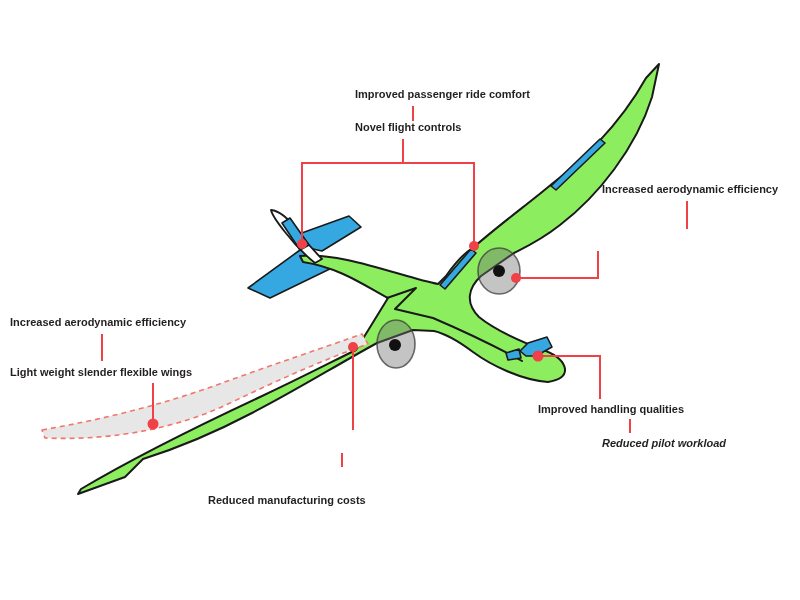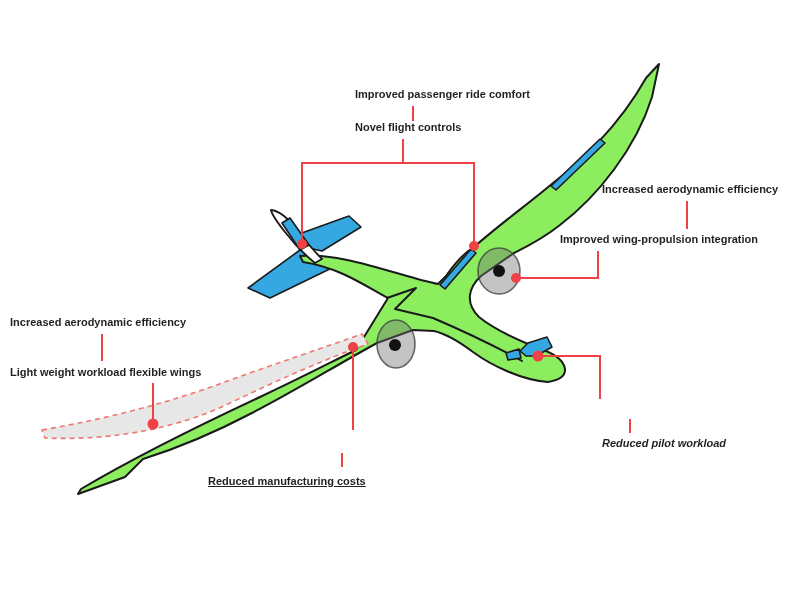--- a/index.html
+++ b/index.html
@@ -108,18 +108,18 @@
 
       <path class="red-line" d="M 541,356 L 600,356 L 600,399"></path>
       <circle class="red-dot" cx="538" cy="356" r="5.5"></circle>
       <line class="red-line" x1="630" y1="419" x2="630" y2="433"></line>
     </g>
   </svg>
 
   <div class="label" style="left:355px;top:88px;">Improved passenger ride comfort</div>
   <div class="label" style="left:355px;top:121px;">Novel flight controls</div>
   <div class="label" style="left:602px;top:183px;">Increased aerodynamic efficiency</div>
-  <div class="label" style="left:560px;top:233px;">Improved wing-propulsion integration</div>
   <div class="label" style="left:10px;top:316px;">Increased aerodynamic efficiency</div>
-  <div class="label" style="left:10px;top:366px;">Light weight workload flexible wings</div>
-  <div class="label" style="left:208px;top:475px;text-decoration:underline;">Reduced manufacturing costs</div>
+  <div class="label" style="left:10px;top:366px;">Light weight slender flexible wings</div>
+  <div class="label" style="left:208px;top:494px;">Reduced manufacturing costs</div>
+  <div class="label" style="left:538px;top:403px;">Improved handling qualities</div>
   <div class="label" style="left:602px;top:437px;font-style:italic;">Reduced pilot workload</div>
 </div>
 
 </body></html>

